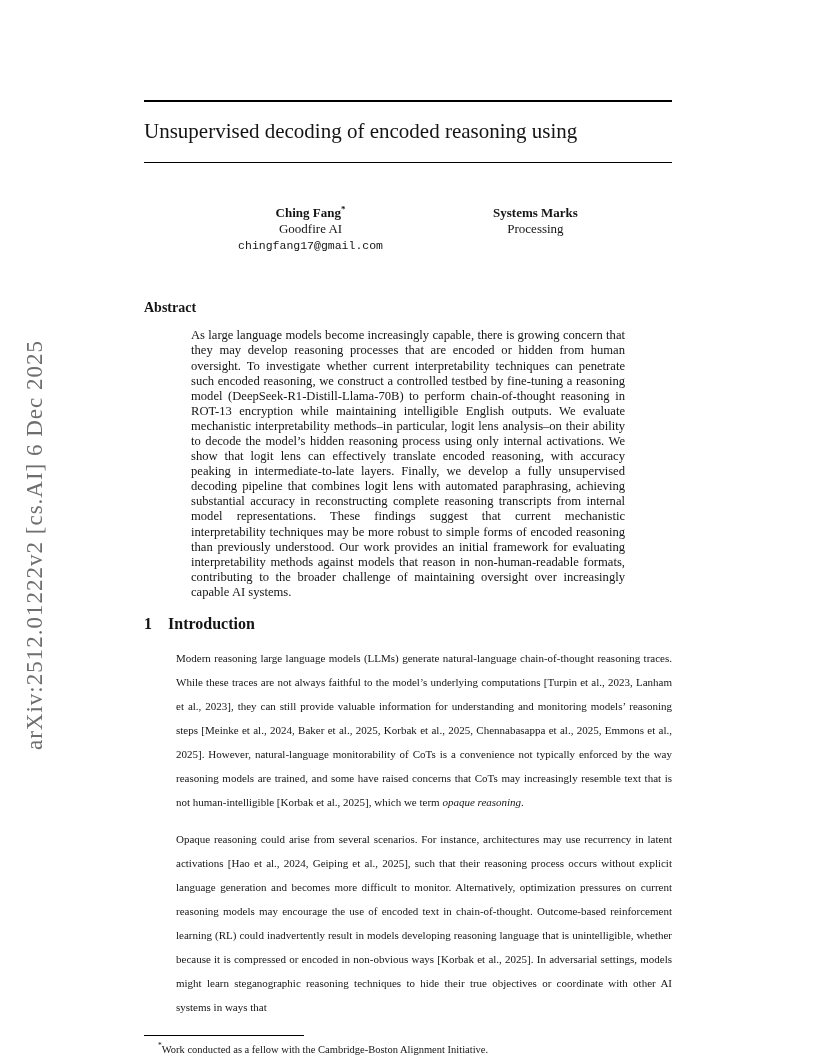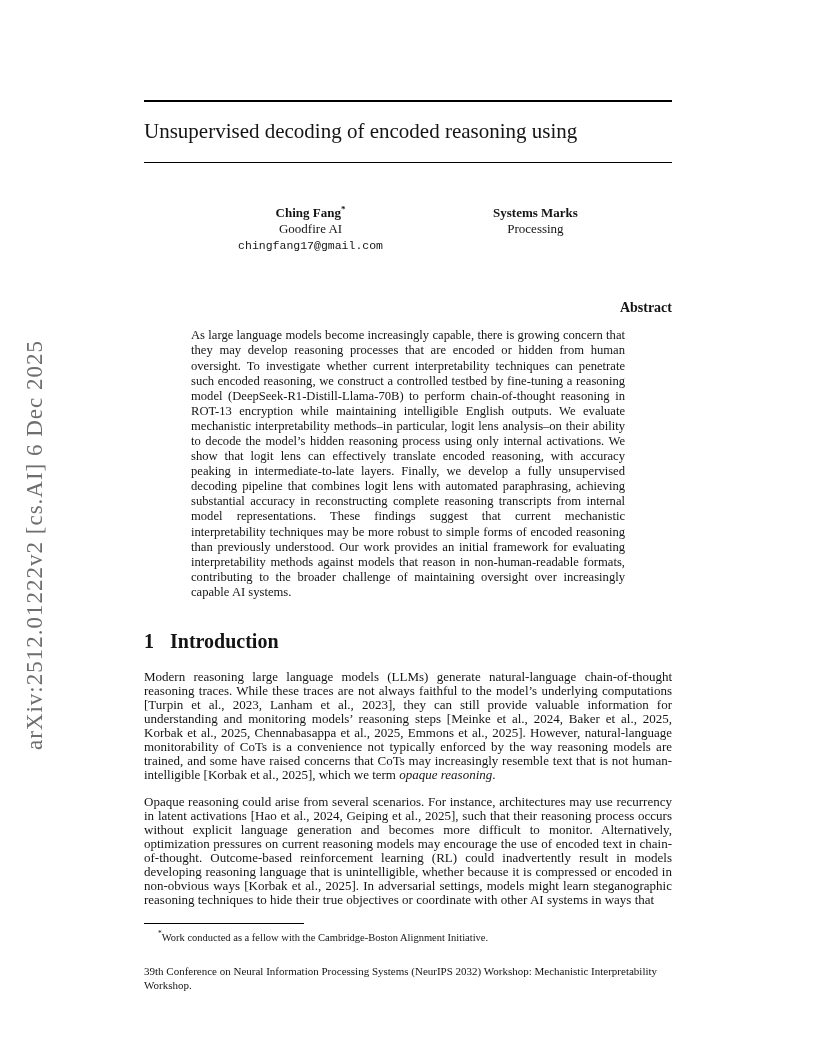--- a/index.html
+++ b/index.html
@@ -67,45 +67,46 @@
   }
   .author-name sup {
     font-size: 9px;
   }
   .author-email {
     font-family: "Liberation Mono", monospace;
     font-size: 11.5px;
     margin-top: 1px;
   }
   .abstract-heading {
-    text-align: right;
+    text-align: left;
     font-size: 14px;
     font-weight: bold;
     margin-top: 46px;
     margin-bottom: 12px;
   }
   .abstract-body {
     padding: 0 47px;
     font-size: 12.6px;
     line-height: 15.1px;
     text-align: justify;
   }
   .section-heading {
-    margin-top: 30px;
-    font-size: 20px;
+    margin-top: 15px;
+    font-size: 16px;
     font-weight: bold;
   }
   .section-heading .sec-num {
     margin-right: 16px;
   }
   .body-para {
     margin-top: 13px;
-    font-size: 13px;
-    line-height: 14px;
+    font-size: 11px;
+    line-height: 24px;
     text-align: justify;
+    margin-left: 32px;
   }
   .italic {
     font-style: italic;
   }
   .footnote-rule {
     border: none;
     border-top: 1px solid #000;
     width: 160px;
     margin: 16px 0 3px 0;
   }

